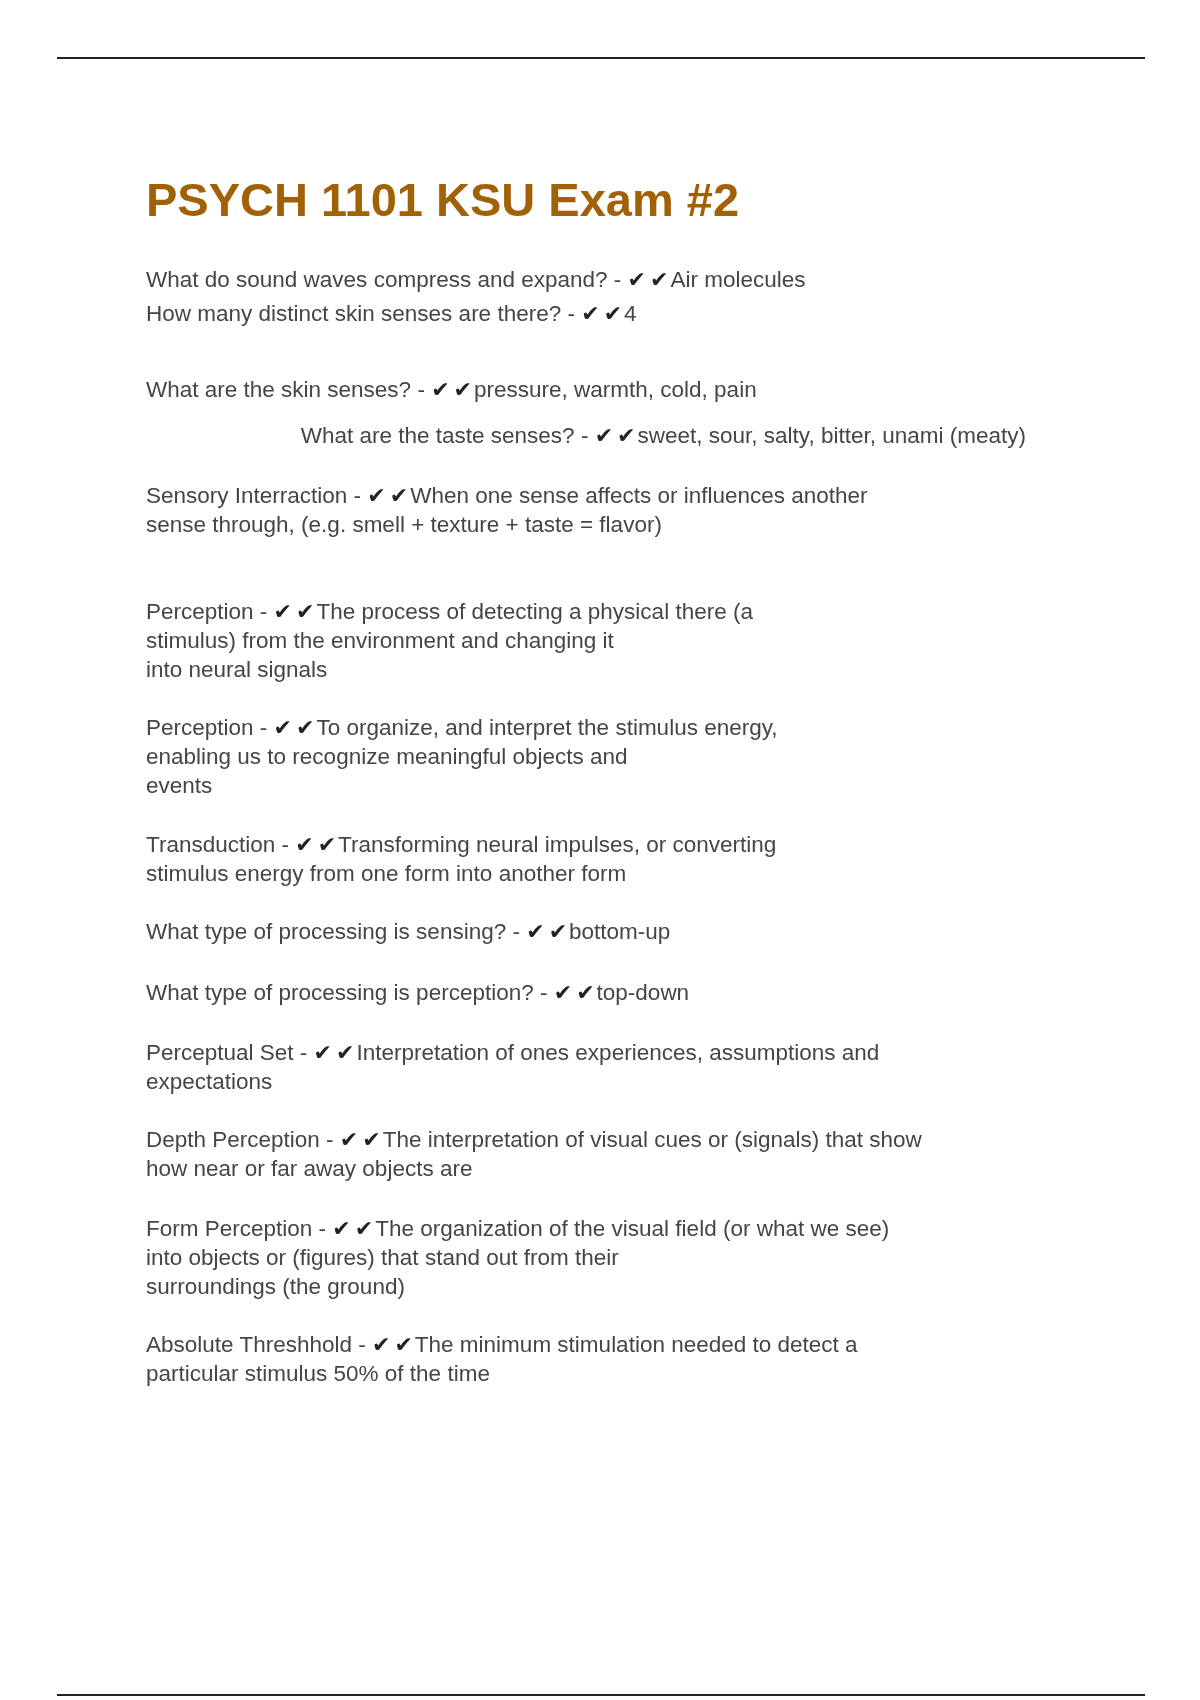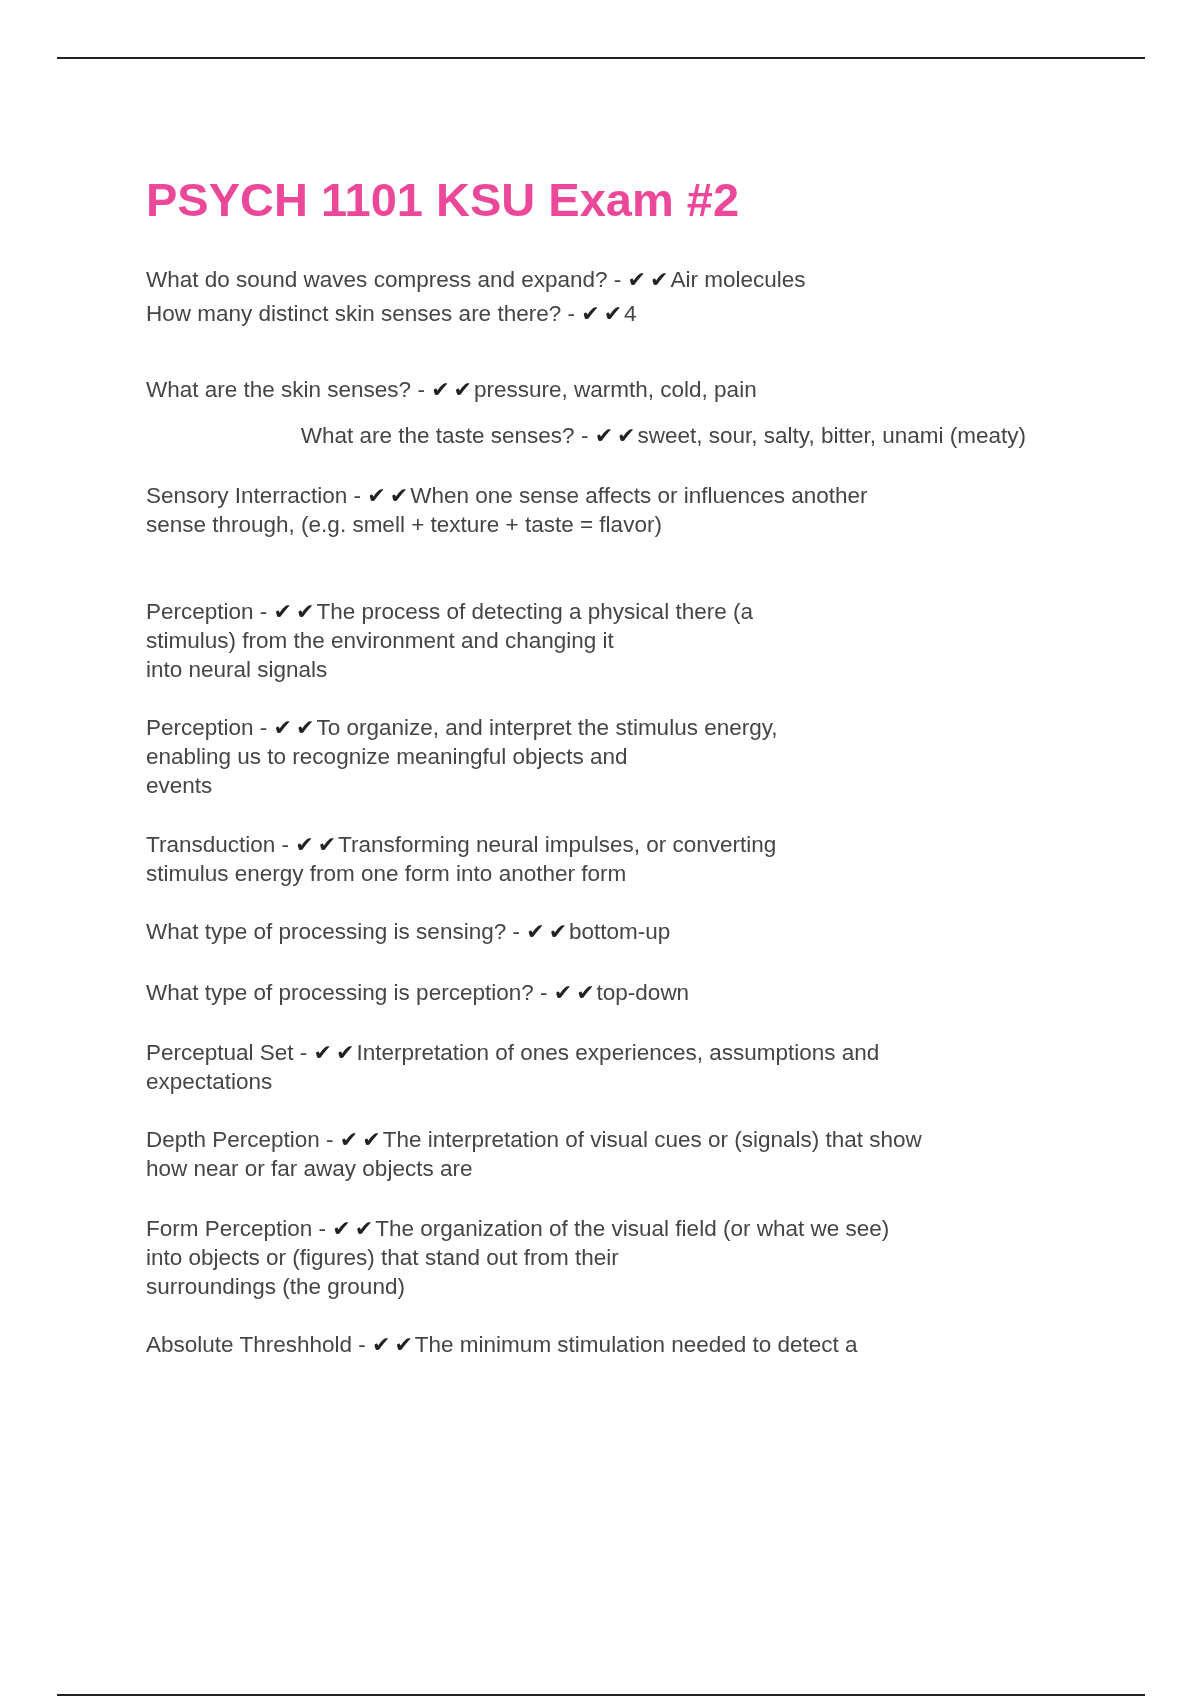--- a/index.html
+++ b/index.html
@@ -1,20 +1,20 @@
 <!DOCTYPE html>
 <html><head>
 <meta charset="utf-8">
 <style>
   html,body{margin:0;padding:0;background:#fff;}
   body{width:1200px;height:1700px;position:relative;overflow:hidden;font-family:"Liberation Sans",sans-serif;color:#444;}
   .rule{position:absolute;left:57px;width:1088px;height:2px;background:#222;}
   .rule.top{top:57px;}
   .rule.bottom{top:1694px;}
-  .title{position:absolute;left:146px;top:172px;font-size:47px;font-weight:bold;color:#ec4899;margin:0;letter-spacing:0px;}
+  .title{position:absolute;left:146px;top:172px;font-size:47px;font-weight:bold;color:#a16207;margin:0;letter-spacing:0px;}
   .qa{position:absolute;left:146px;width:880px;font-size:22.5px;line-height:29px;color:#454545;margin:0;}
   .check{display:inline-block;color:#222;font-weight:bold;font-family:"DejaVu Sans",sans-serif;font-size:22px;margin-right:4px;}
   .check + .check{margin-right:2px;}
 </style>
 </head>
 <body>
 
 <div class="rule top"></div>
 <h1 class="title">PSYCH 1101 KSU Exam #2</h1>
 <div id="qa-container">
@@ -24,15 +24,15 @@
     <p class="qa" style="top: 421px; text-align: right;"><span>What are the taste senses? - </span><span class="check">✔</span><span class="check">✔</span><span>sweet, sour, salty, bitter, unami (meaty)</span></p>
     <p class="qa" style="top: 481px;"><span>Sensory Interraction - </span><span class="check">✔</span><span class="check">✔</span><span>When one sense affects or influences another</span><br><span>sense through, (e.g. smell + texture + taste = flavor)</span></p>
     <p class="qa" style="top: 597px;"><span>Perception - </span><span class="check">✔</span><span class="check">✔</span><span>The process of detecting a physical there (a</span><br><span>stimulus) from the environment and changing it</span><br><span>into neural signals</span></p>
     <p class="qa" style="top: 713px;"><span>Perception - </span><span class="check">✔</span><span class="check">✔</span><span>To organize, and interpret the stimulus energy,</span><br><span>enabling us to recognize meaningful objects and</span><br><span>events</span></p>
     <p class="qa" style="top: 830px;"><span>Transduction - </span><span class="check">✔</span><span class="check">✔</span><span>Transforming neural impulses, or converting</span><br><span>stimulus energy from one form into another form</span></p>
     <p class="qa" style="top: 917px;"><span>What type of processing is sensing? - </span><span class="check">✔</span><span class="check">✔</span><span>bottom-up</span></p>
     <p class="qa" style="top: 978px;"><span>What type of processing is perception? - </span><span class="check">✔</span><span class="check">✔</span><span>top-down</span></p>
     <p class="qa" style="top: 1038px;"><span>Perceptual Set - </span><span class="check">✔</span><span class="check">✔</span><span>Interpretation of ones experiences, assumptions and</span><br><span>expectations</span></p>
     <p class="qa" style="top: 1125px;"><span>Depth Perception - </span><span class="check">✔</span><span class="check">✔</span><span>The interpretation of visual cues or (signals) that show</span><br><span>how near or far away objects are</span></p>
     <p class="qa" style="top: 1214px;"><span>Form Perception - </span><span class="check">✔</span><span class="check">✔</span><span>The organization of the visual field (or what we see)</span><br><span>into objects or (figures) that stand out from their</span><br><span>surroundings (the ground)</span></p>
-    <p class="qa" style="top: 1330px;"><span>Absolute Threshhold - </span><span class="check">✔</span><span class="check">✔</span><span>The minimum stimulation needed to detect a</span><br></p>
+    <p class="qa" style="top: 1330px;"><span>Absolute Threshhold - </span><span class="check">✔</span><span class="check">✔</span><span>The minimum stimulation needed to detect a</span><br><span>particular stimulus 50% of the time</span></p>
   </div>
 <div class="rule bottom"></div>
 
 </body></html>

